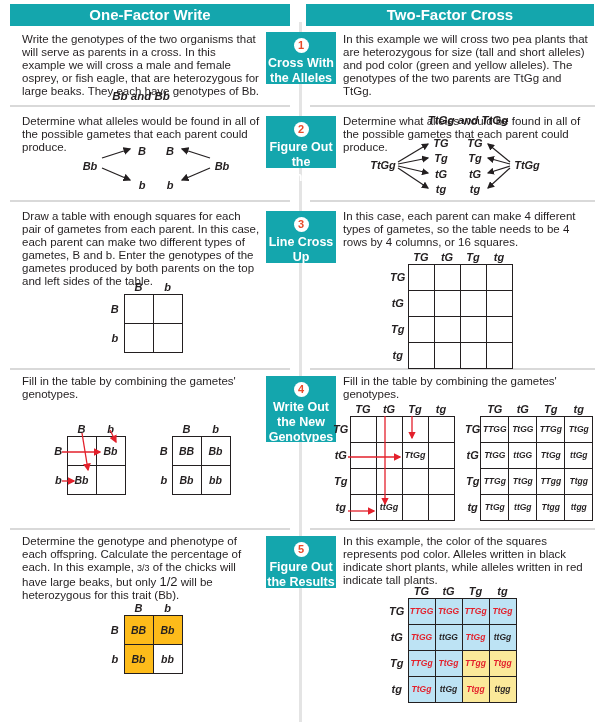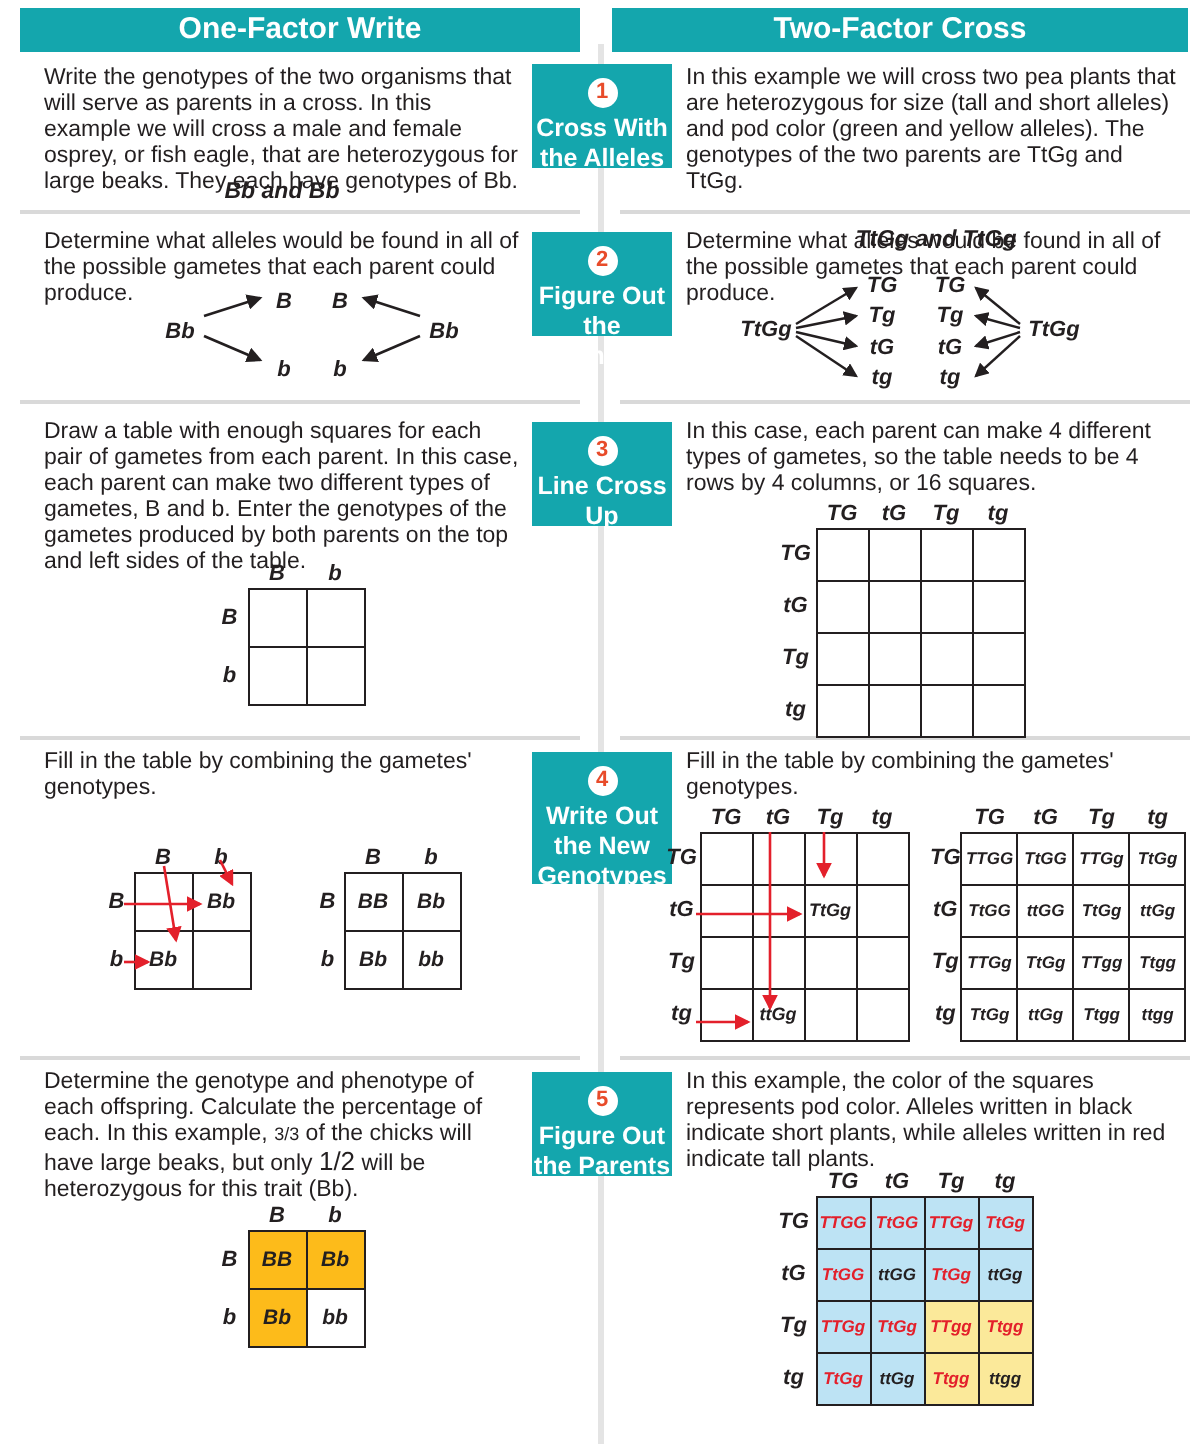--- a/index.html
+++ b/index.html
@@ -309,21 +309,21 @@
         <td style="font-size:8.5px;">ttGg</td>
         <td style="font-size:8.5px;">Ttgg</td>
         <td style="font-size:8.5px;">ttgg</td>
       </tr>
 </tbody>
   </table>
 
 <div class="badge" style="top:536px;height:52px;">
   <span class="num">5</span><br>
   <span>Figure Out</span><br>
-  <span>the Parents</span>
+  <span>the Results</span>
 </div>
 <div class="txt" style="left:22px;top:535px;width:240px;">
   <span>Determine the genotype and phenotype of each offspring. Calculate the percentage of each. In this example,</span>
   <span style="font-size:9px;">3/3</span>
   <span>of the chicks will have large beaks, but only</span>
   <span style="font-size:13px;">1/2</span>
   <span>will be heterozygous for this trait (Bb).</span>
 </div>
 <table class="ps" style="left:106px;top:601px;">
   <tbody>

